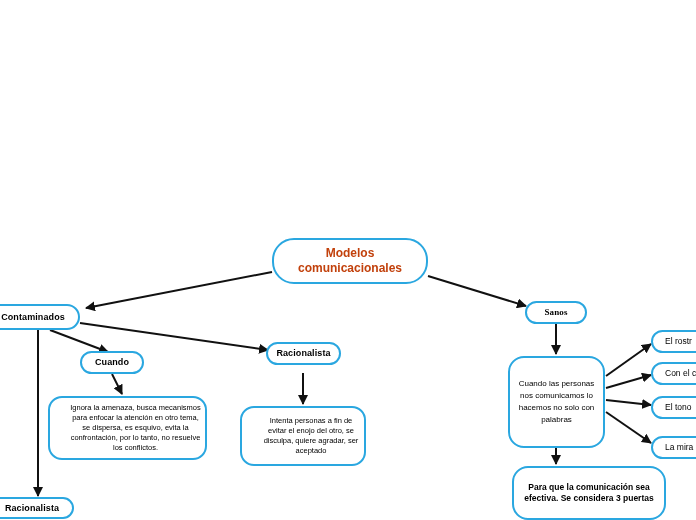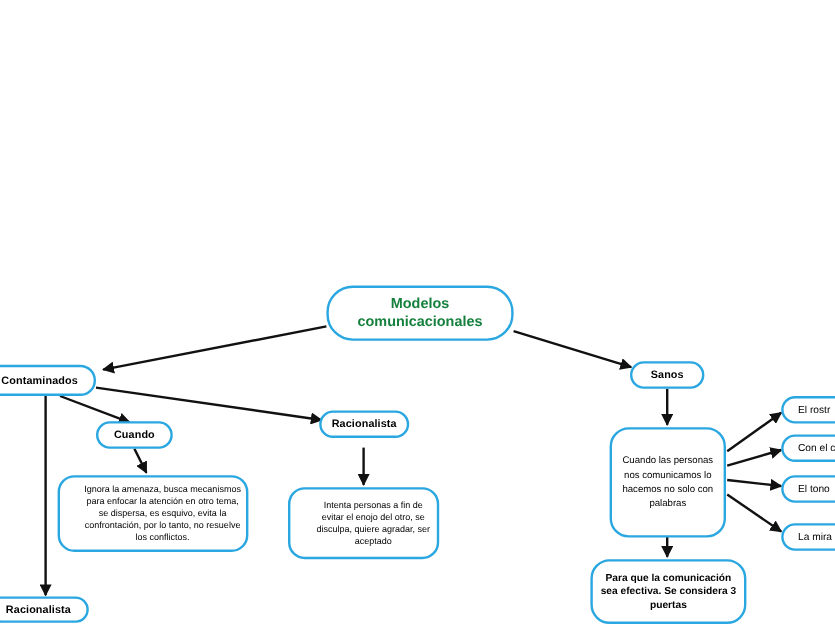--- a/index.html
+++ b/index.html
@@ -43,21 +43,21 @@
     width: 100%;
     padding: 0 4px;
     box-sizing: border-box;
   }
   
   .node.root {
     border-radius: 22px;
     border-width: 2px;
   }
   .node.root .node-label {
-    color: #15803d;
+    color: #c2410c;
     font-weight: bold;
     font-size: 12px;
     line-height: 15px;
   }
   
   .node.pill .node-label {
     font-weight: bold;
     font-size: 9px;
     line-height: 11px;
     letter-spacing: 0.1px;
@@ -159,29 +159,29 @@
   </div>
 
   <div class="node desc" style="left:240px; top:406px; width:126px; height:60px;">
     <span class="node-label">Intenta personas a fin de evitar el enojo del otro, se disculpa, quiere agradar, ser aceptado</span>
   </div>
 
   <div class="node pill leaf-left" style="left:-10px; top:497px; width:84px; height:22px;">
     <span class="node-label">Racionalista</span>
   </div>
 
-  <div class="node pill" style="left:525px; top:301px; width:62px; height:23px;">
+  <div class="node pill" style="left:525px; top:301px; width:62px; height:23px;font-family:Liberation Serif, serif;">
     <span class="node-label">Sanos</span>
   </div>
 
   <div class="node body" style="left:508px; top:356px; width:97px; height:92px;">
     <span class="node-label">Cuando las personas nos comunicamos lo hacemos no solo con palabras</span>
   </div>
 
-  <div class="node desc-strong" style="left:492px; top:466px; width:130px; height:54px;">
+  <div class="node desc-strong" style="left:512px; top:466px; width:154px; height:54px;">
     <span class="node-label">Para que la comunicación sea efectiva. Se considera 3 puertas</span>
   </div>
 
   <div class="node leaf" style="left:651px; top:330px; width:75px; height:23px;">
     <span class="node-label">El rostr</span>
   </div>
 
   <div class="node leaf" style="left:651px; top:362px; width:75px; height:23px;">
     <span class="node-label">Con el c</span>
   </div>

